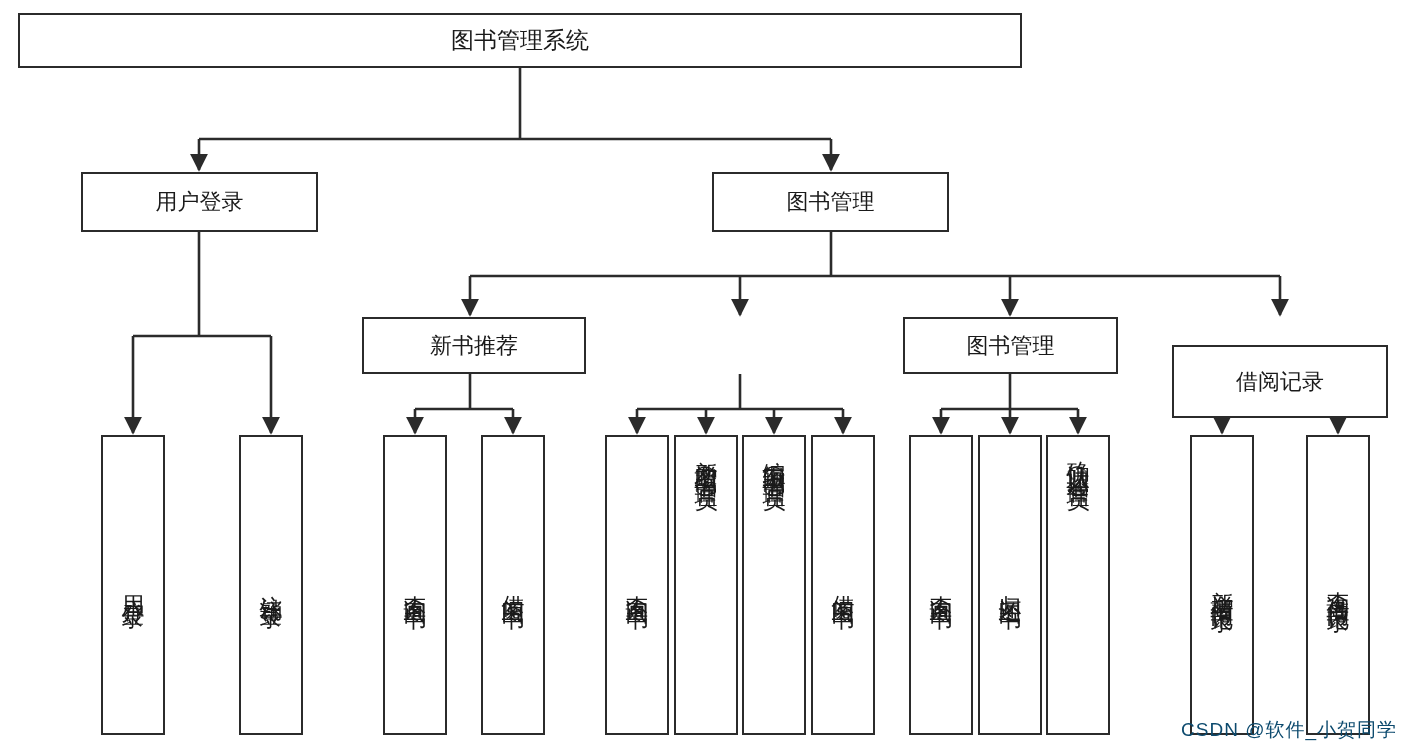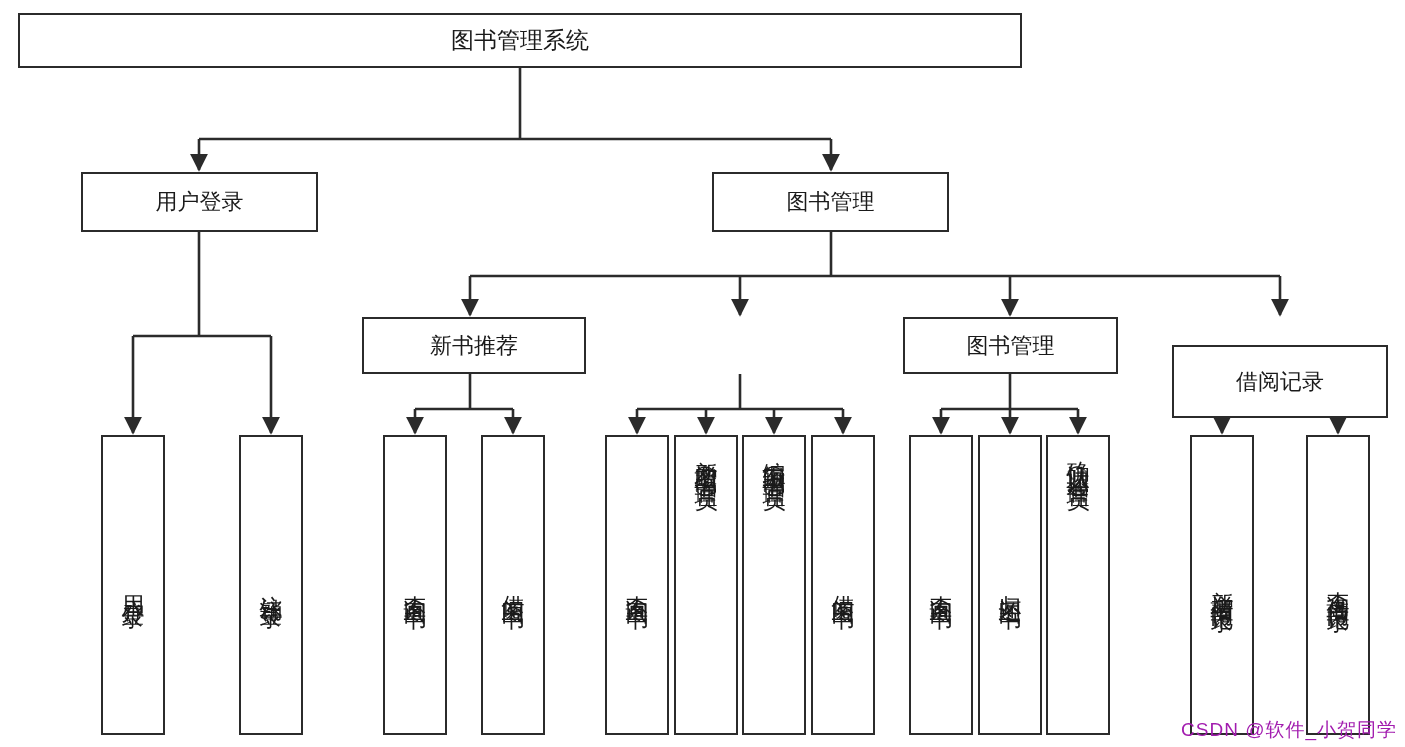--- a/index.html
+++ b/index.html
@@ -67,21 +67,21 @@
     align-items: center;
   }
   .node.vertical.centered .node-label {
     margin-top: 0;
   }
   #watermark {
     position: absolute;
     right: 8px;
     bottom: 4px;
     font-size: 19px;
-    color: #a21caf;
+    color: #0c4a6e;
     letter-spacing: 1px;
     z-index: 5;
     white-space: nowrap;
   }
 </style>
 </head>
 <body>
 
 <div id="diagram-root">
 

